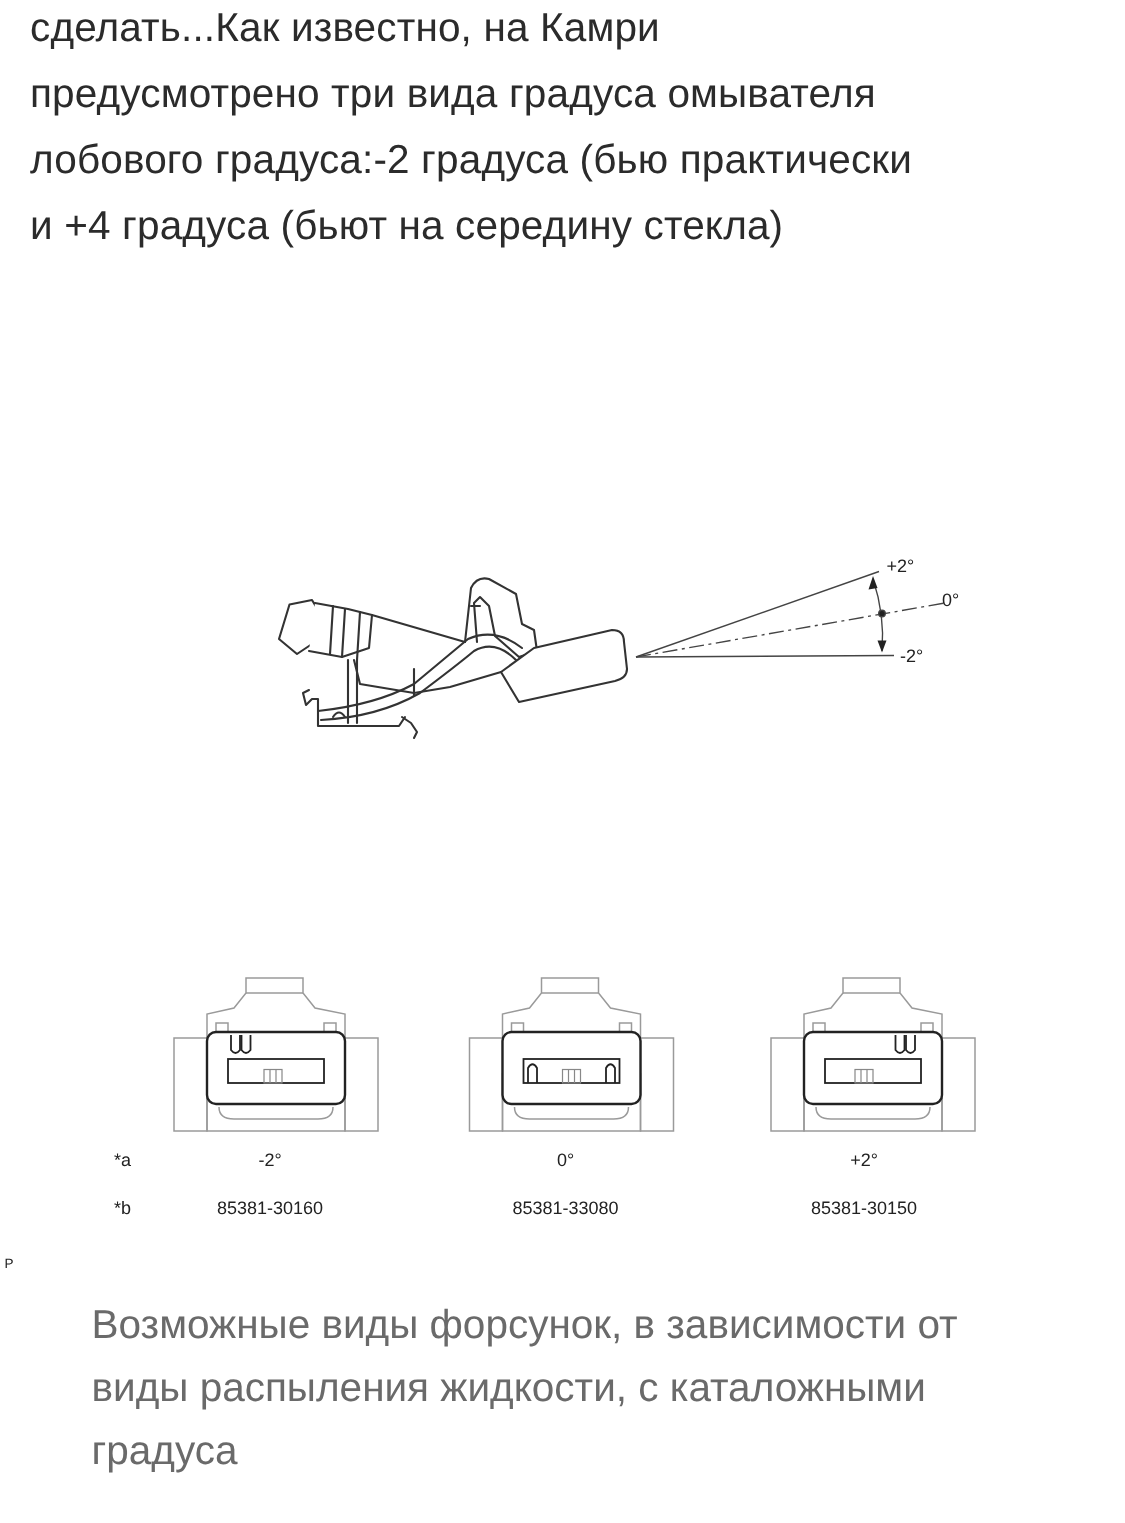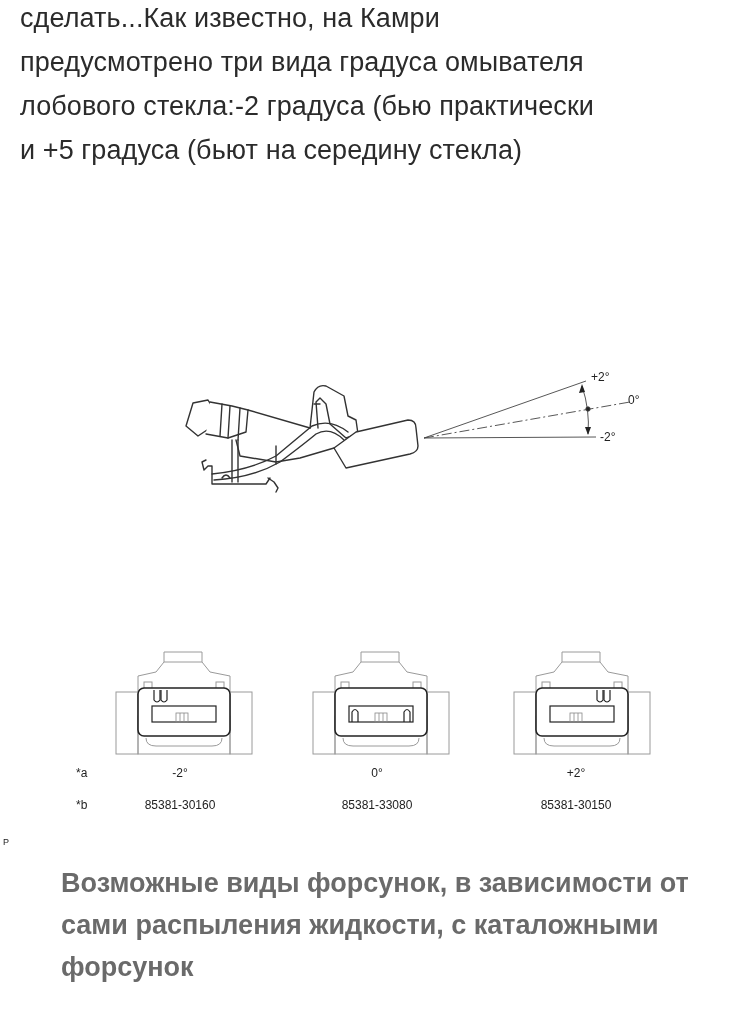--- a/index.html
+++ b/index.html
@@ -43,31 +43,31 @@
 
     .caption {
       position: absolute;
       left: 61px;
       top: 862px;
       width: 680px;
       font-size: 27px;
       line-height: 42px;
       color: #6a6a6a;
     }
-    .caption .line { display: block; white-space: nowrap; font-weight: bold; }
+    .caption .line { display: block; white-space: nowrap; }
   </style>
 </head>
 <body>
 
 <div class="intro">
   <p>
     <span class="line">сделать...Как известно, на Камри</span>
     <span class="line">предусмотрено три вида градуса омывателя</span>
-    <span class="line">лобового стекла:-2 градуса (бью практически</span>
-    <span class="line">и +5 градуса (бьют на середину стекла)</span>
+    <span class="line">лобового градуса:-2 градуса (бью практически</span>
+    <span class="line">и +4 градуса (бьют на середину стекла)</span>
   </p>
 </div>
 
 <div class="figure">
   <svg width="750" height="520" viewBox="0 340 750 520" xmlns="http://www.w3.org/2000/svg">
 
     <g fill="none" stroke="#333" stroke-width="1.4" stroke-linejoin="round" stroke-linecap="round">
 
       <path d="M193,403 L208,400 L214,410 L210,428 L198,436 L186,426 Z" fill="#fff"></path>
 
@@ -181,15 +181,15 @@
     <text class="diagram-text" x="180" y="809" font-size="12" text-anchor="middle">85381-30160</text>
     <text class="diagram-text" x="377" y="809" font-size="12" text-anchor="middle">85381-33080</text>
     <text class="diagram-text" x="576" y="809" font-size="12" text-anchor="middle">85381-30150</text>
 
     <text class="diagram-text" x="3" y="845" font-size="9">P</text>
   </svg>
 </div>
 
 <div class="caption">
   <span class="line">Возможные виды форсунок, в зависимости от</span>
-  <span class="line">сами распыления жидкости, с каталожными</span>
-  <span class="line">форсунок</span>
+  <span class="line">виды распыления жидкости, с каталожными</span>
+  <span class="line">градуса</span>
 </div>
 
 </body></html>

